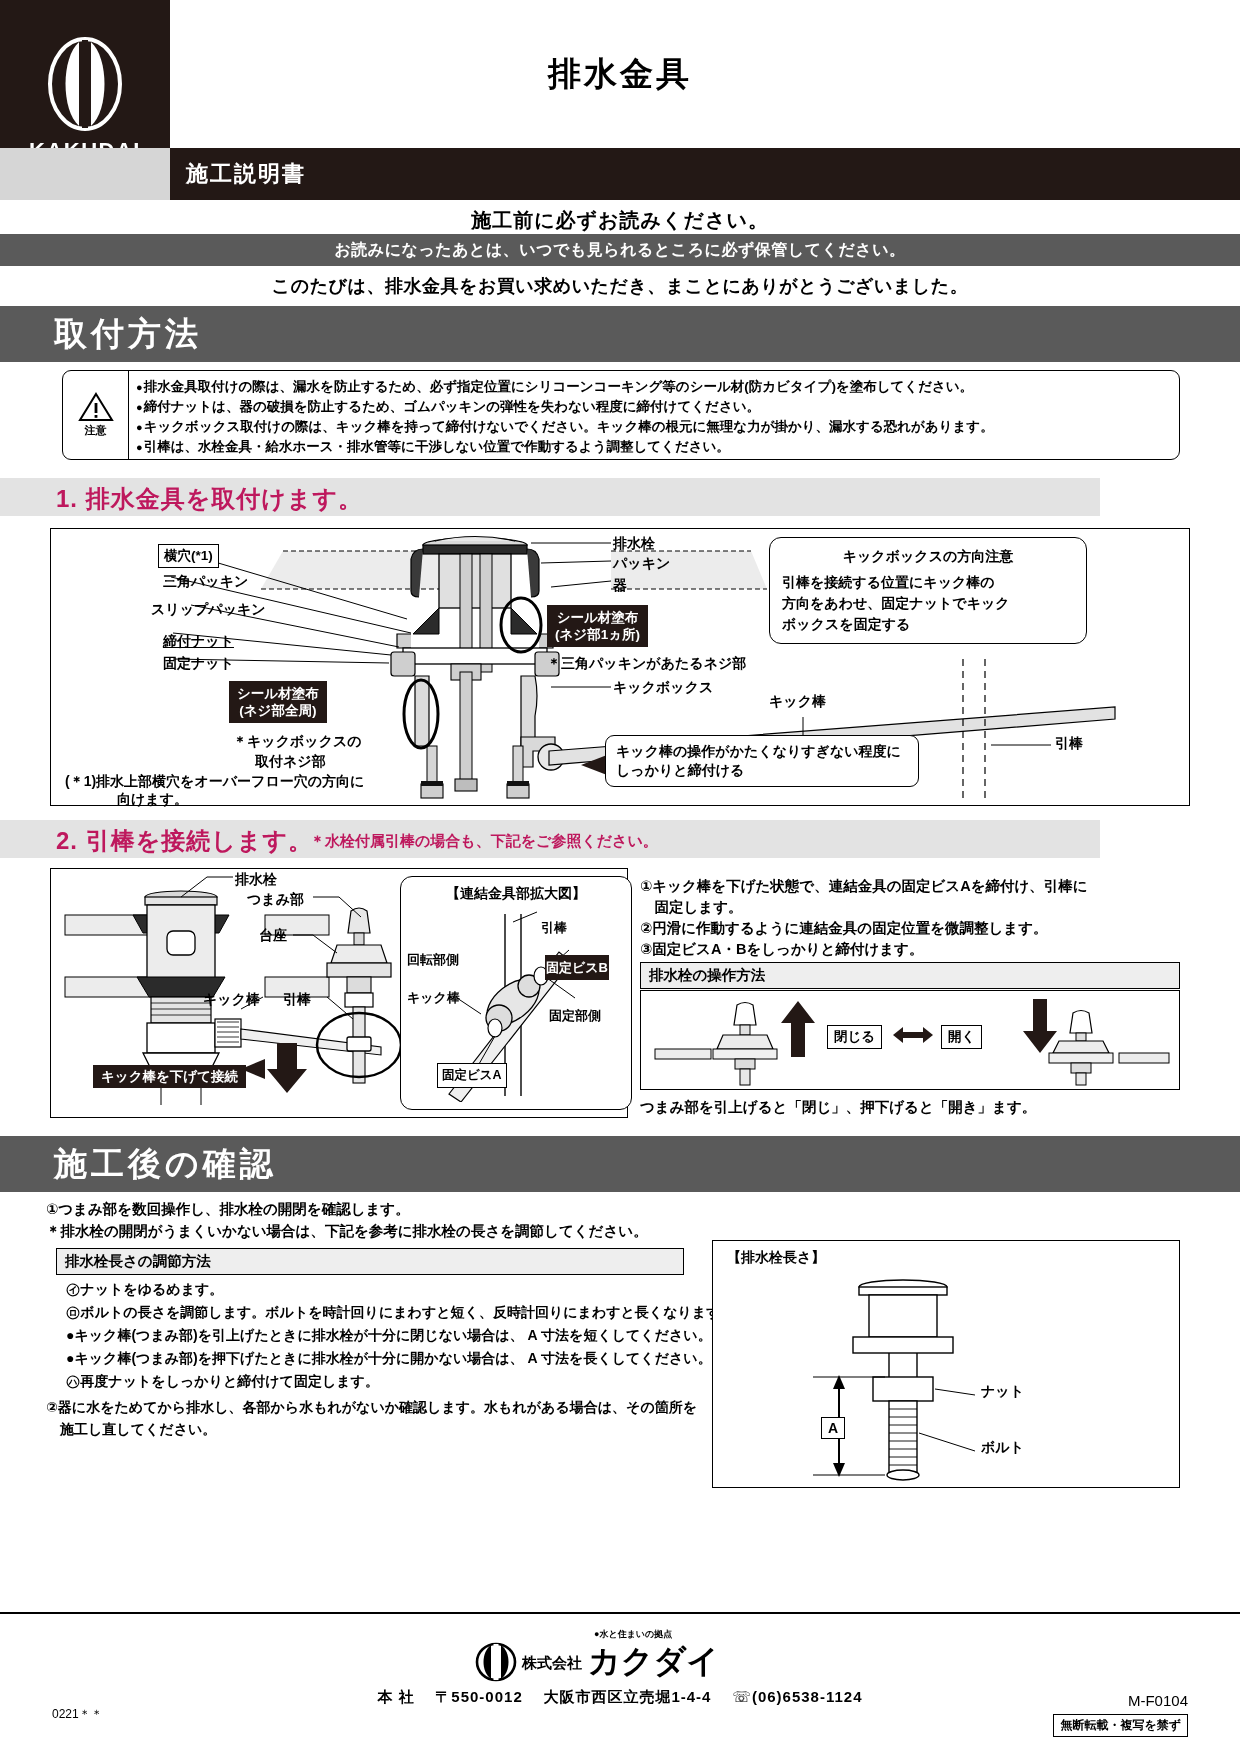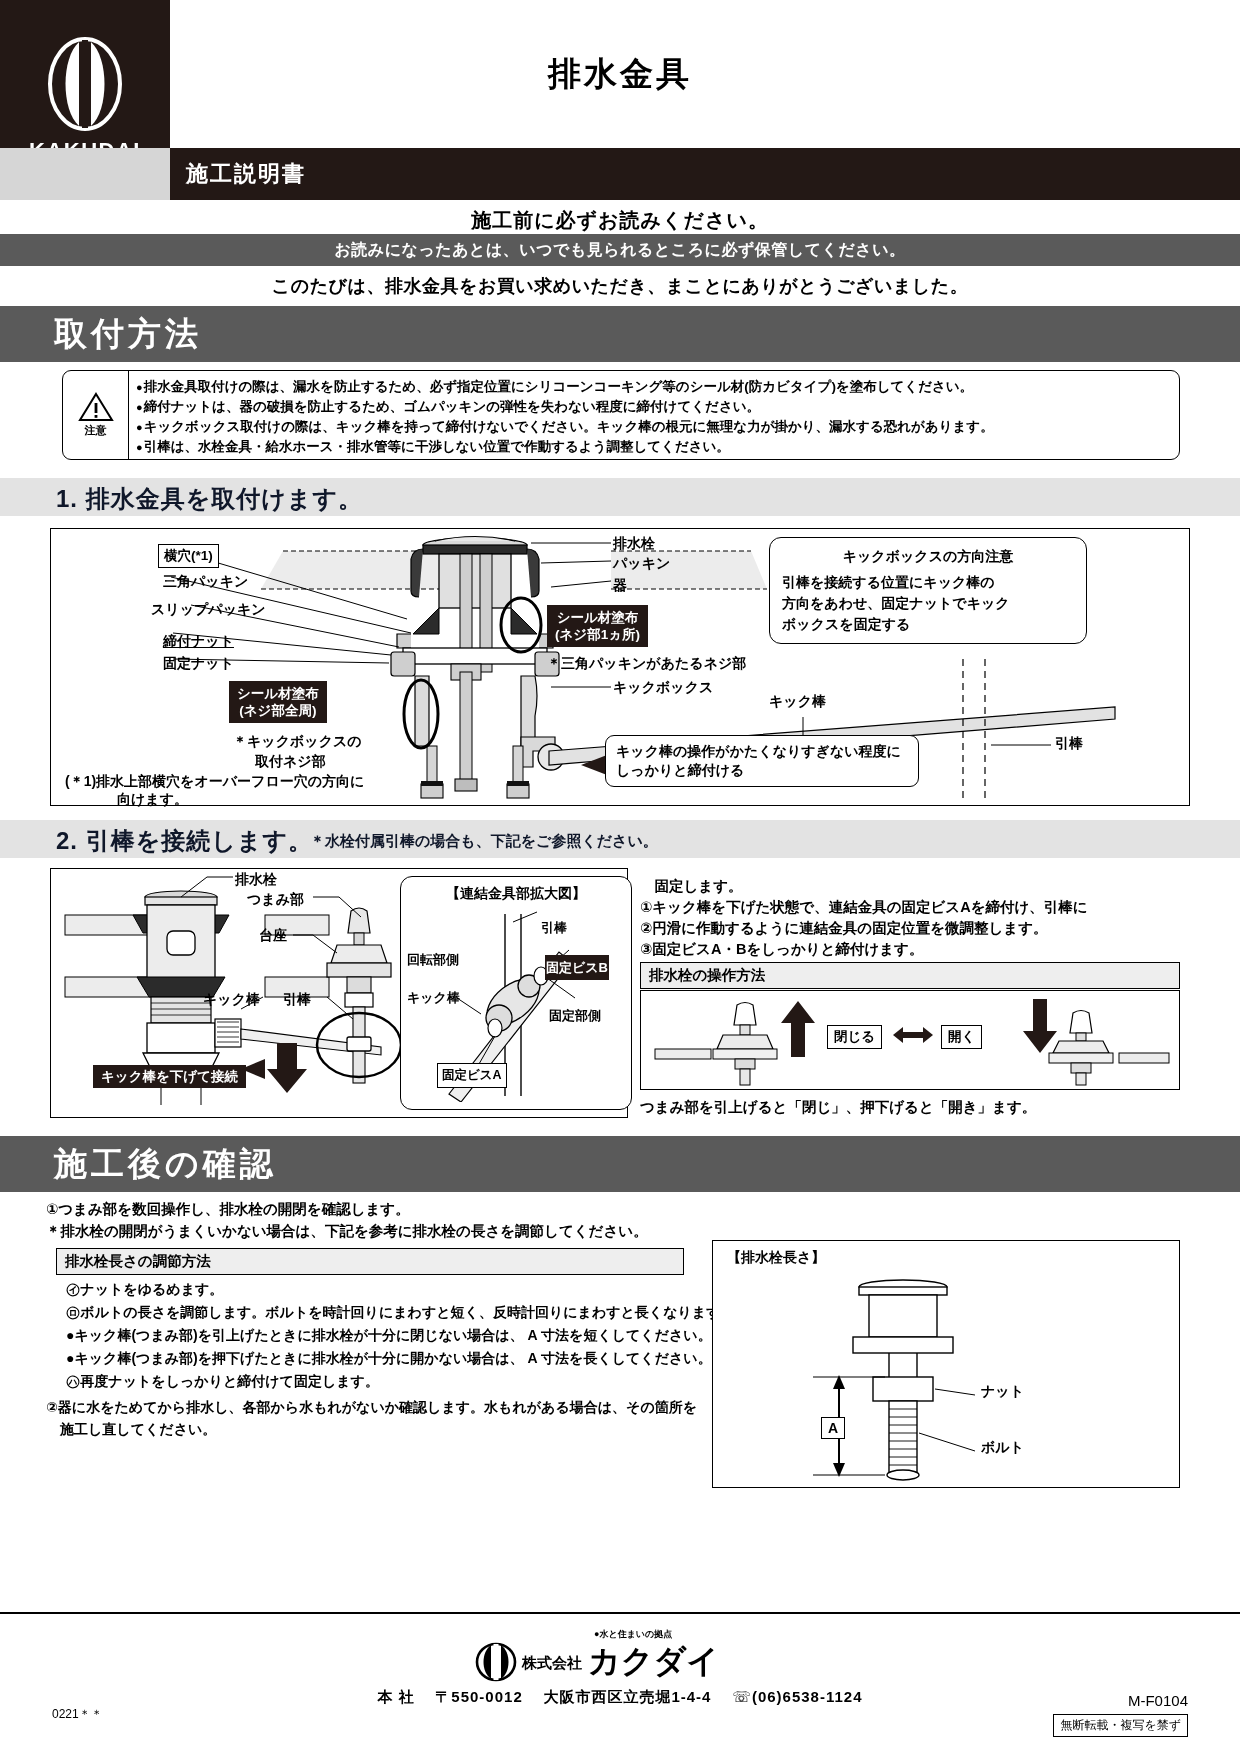--- a/index.html
+++ b/index.html
@@ -66,22 +66,22 @@
   
   .banner-dark {
     position: absolute; left: 0; width: 1240px; height: 56px;
     background: #5a5a5a; color: #fff;
   }
   .banner-dark span {
     position: absolute; left: 54px; top: 6px;
     font-size: 33px; font-weight: bold; letter-spacing: 4px;
   }
   .banner-light {
-    position: absolute; left: 0; width: 1240px; height: 38px;
-    background: #e3e3e3; color: #0f172a;
+    position: absolute; left: 0; width: 1100px; height: 38px;
+    background: #e3e3e3; color: #be185d;
   }
   .banner-light .num {
     position: absolute; left: 56px; top: 5px;
     font-size: 24px; font-weight: bold; letter-spacing: 1px;
   }
   .banner-light .sub {
     position: absolute; left: 310px; top: 12px;
     font-size: 15px; font-weight: bold;
   }
 
@@ -143,21 +143,21 @@
   .footer-rule { position: absolute; left: 0; top: 1612px; width: 1240px; height: 2px; background: #000; }
   .footer-logo { position: absolute; left: 0; right: 0; top: 1626px; text-align: center; }
   .footer-addr {
     position: absolute; left: 0; right: 0; top: 1688px;
     text-align: center; font-size: 15px; font-weight: bold; letter-spacing: 1px;
   }
   .code-left { position: absolute; left: 52px; top: 1706px; font-size: 12px; }
   .code-right { position: absolute; right: 52px; top: 1692px; font-size: 15px; text-align: right; }
   .nocopy {
     position: absolute; right: 52px; top: 1714px;
-    border: 1.5px solid #000; font-size: 12px; font-weight: normal; padding: 2px 6px;
+    border: 1.5px solid #000; font-size: 12px; font-weight: bold; padding: 2px 6px;
   }
 </style>
 </head>
 <body>
 
 <div class="header">
   <div class="logo-block">
     <svg class="logo-mark" viewBox="0 0 92 96">
       <ellipse cx="46" cy="48" rx="35" ry="45" fill="none" stroke="#fff" stroke-width="4"></ellipse>
       <path d="M40 6 C22 22 22 74 40 90 L40 6 Z" fill="#fff"></path>
@@ -431,22 +431,22 @@
   </svg>
   <div class="fig-label" style="left:6px; top:72px; font-size:13px;">回転部側</div>
   <div class="fig-label" style="left:6px; top:110px; font-size:13px;">キック棒</div>
   <div class="fig-label" style="left:140px; top:40px; font-size:13px;">引棒</div>
   <div class="black-tag" style="left:144px; top:78px;">固定ビスB</div>
   <div class="fig-label" style="left:148px; top:128px; font-size:13px;">固定部側</div>
   <div class="boxed-label" style="left:36px; top:186px; font-size:12.5px; padding:1px 4px;">固定ビスA</div>
 </div>
 
 <div class="steps" style="left:640px; top:876px; width:540px;">
+  <div>①キック棒を下げた状態で、連結金具の固定ビスAを締付け、引棒に</div>
   <div>　固定します。</div>
-  <div>①キック棒を下げた状態で、連結金具の固定ビスAを締付け、引棒に</div>
   <div>②円滑に作動するように連結金具の固定位置を微調整します。</div>
   <div>③固定ビスA・Bをしっかりと締付けます。</div>
 </div>
 
 <div class="subhead" style="left:640px; top:962px; width:540px;">排水栓の操作方法</div>
 
 <div class="fig" style="left:640px; top:990px; width:540px; height:100px;">
   <svg width="536" height="96" viewBox="0 0 536 96">
 
     <path d="M96 14 q8 -5 16 0 l3 20 l-22 0 z" fill="#fff" stroke="#000" stroke-width="1.2"></path>

